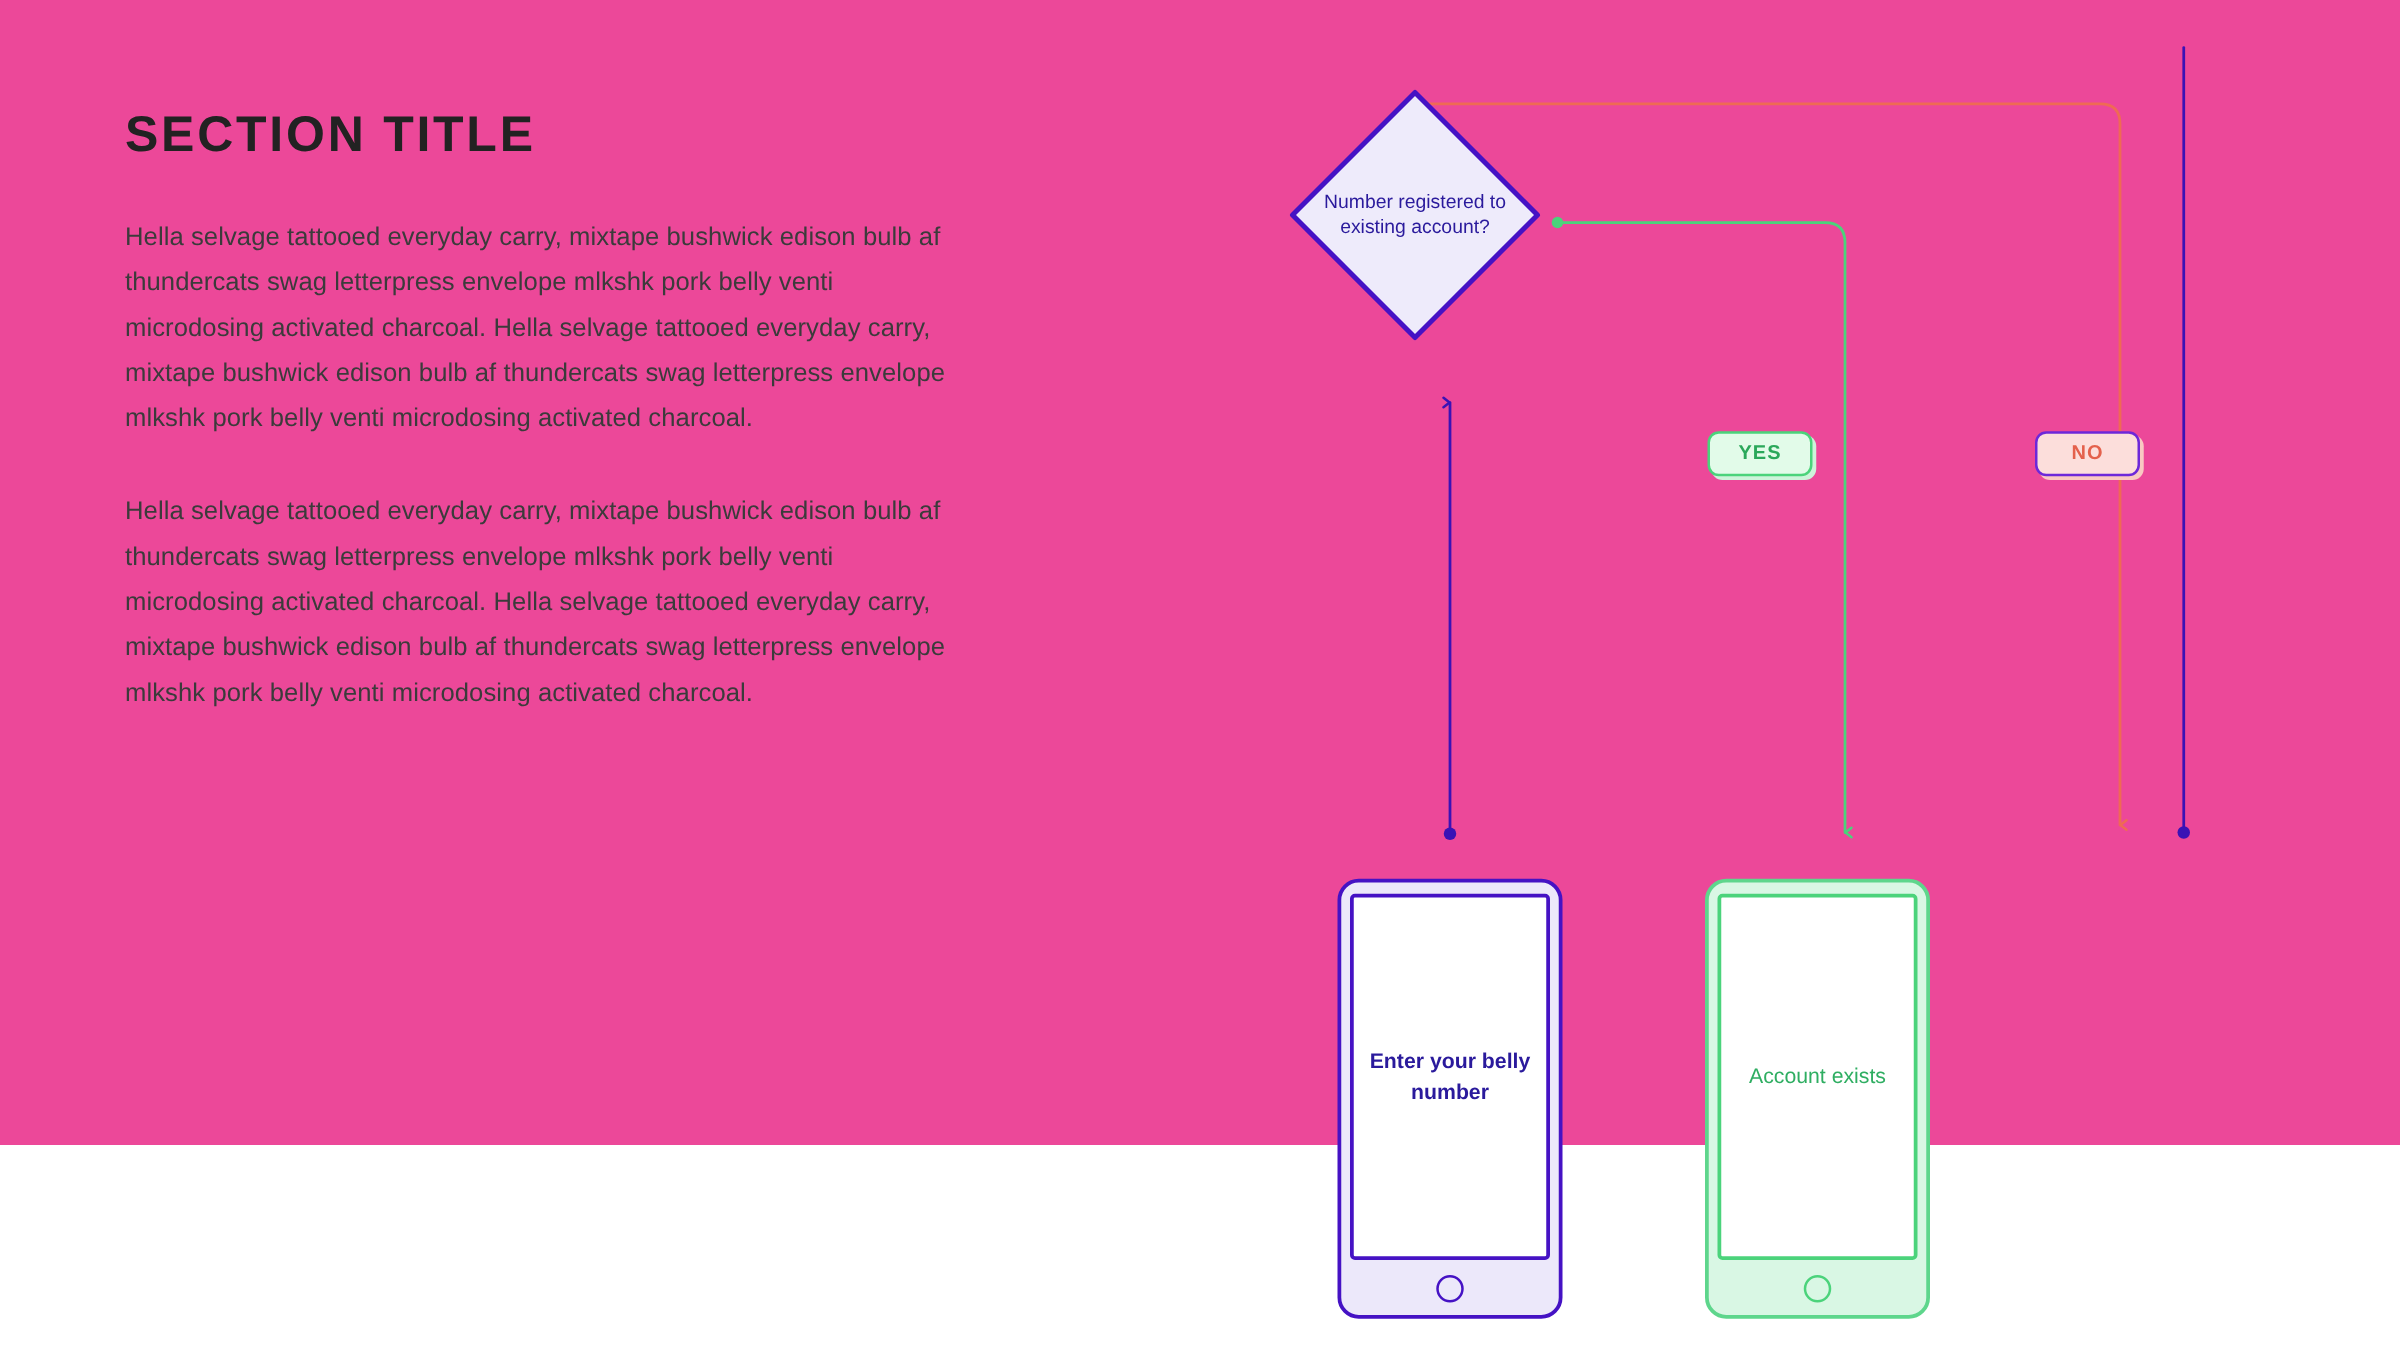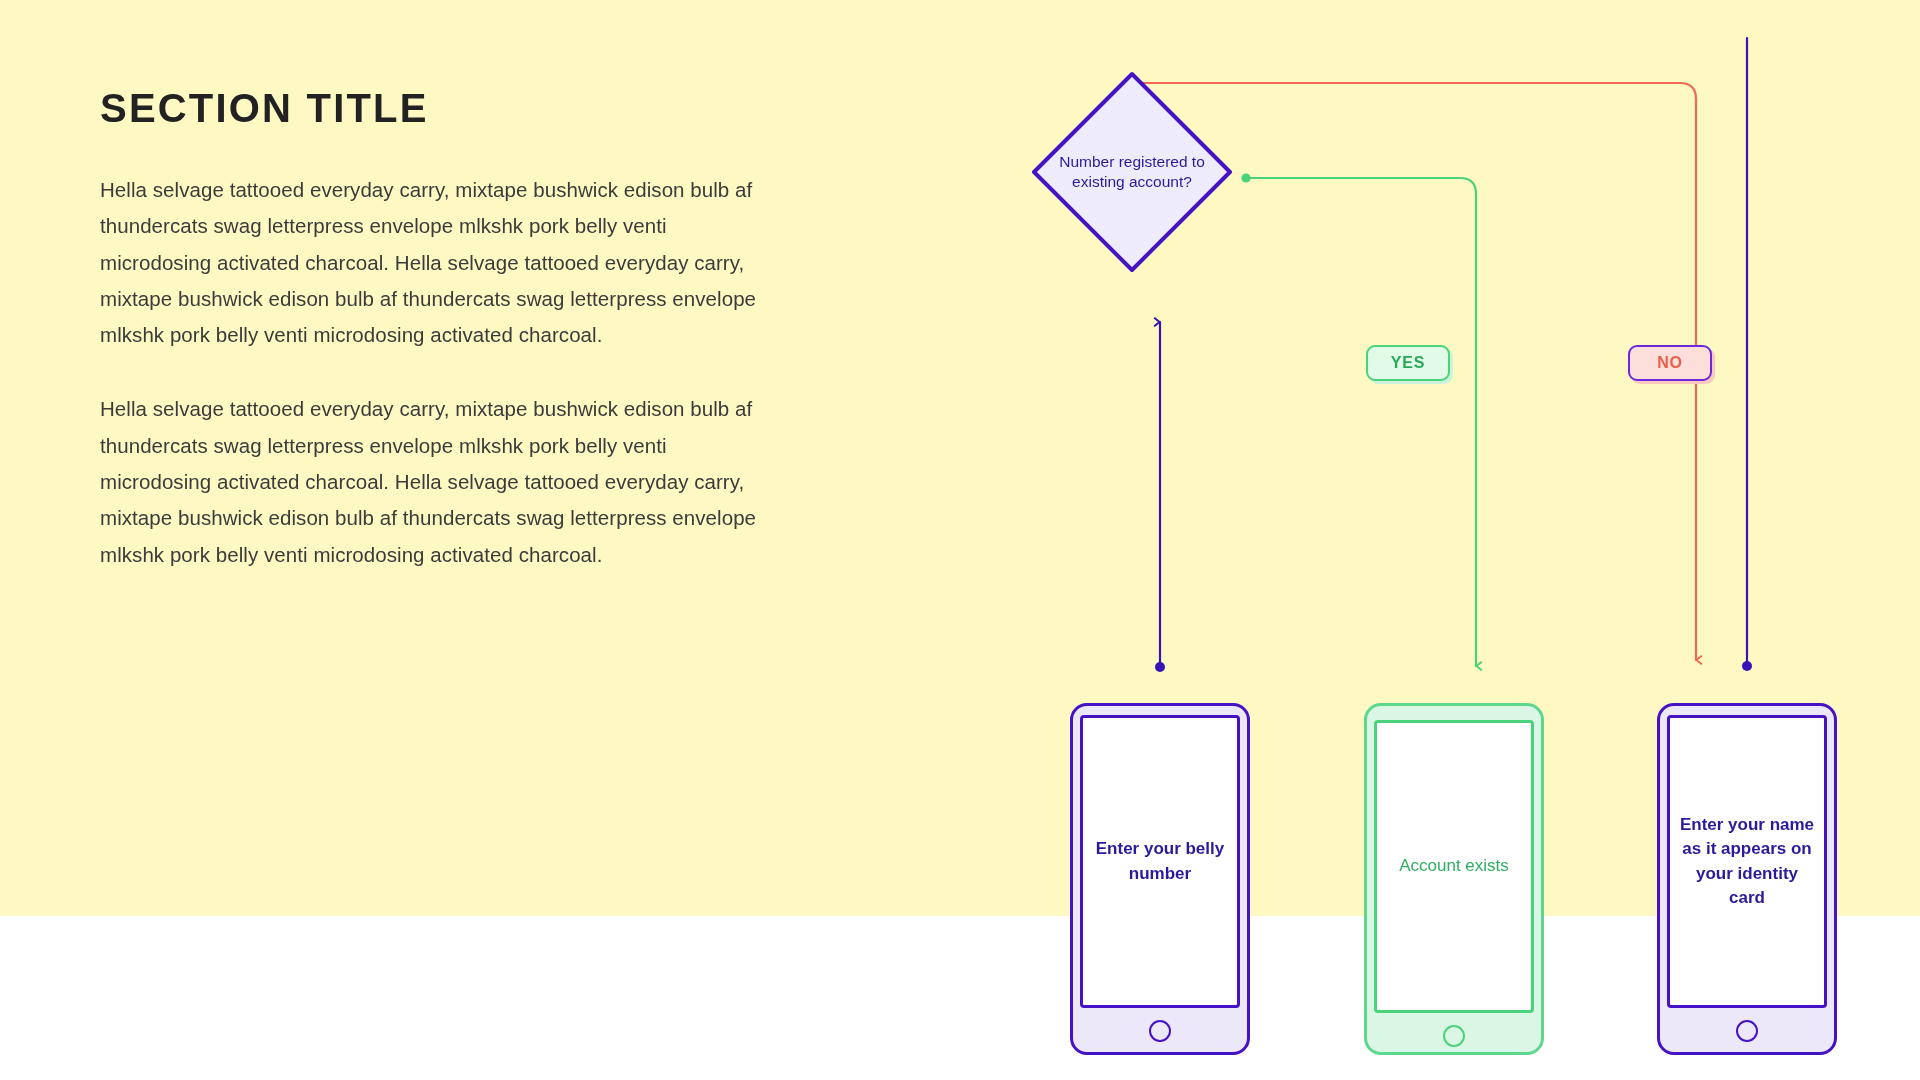--- a/index.html
+++ b/index.html
@@ -9,21 +9,21 @@
     width: 1920px; height: 1080px;
     background: #ffffff;
     font-family: "Liberation Sans", sans-serif;
     overflow: hidden;
   }
 
   .page {
     position: relative;
     width: 1920px;
     height: 916px;
-    background: #fef9c3;
+    background: #ec4899;
   }
 
   
   .copy {
     position: absolute;
     left: 100px;
     top: 86px;
     width: 690px;
   }
 
@@ -167,21 +167,20 @@
     border-color: #4512c4;
     background: #ece8fa;
   }
   .phone-violet .screen { border-color: #4512c4; }
   .phone-violet .screen-text { color: #2a1a9c; }
   .phone-violet .home { border-color: #4512c4; }
 
   .phone-green {
     border-color: #5ed68c;
     background: #d9f7e4;
-    justify-content: center;
   }
   .phone-green .screen { border-color: #4bd37b; }
   .phone-green .screen-text { color: #2fae62; font-weight: 400; }
   .phone-green .home { border-color: #4bd37b; }
 
   .phone-1 { left: 1070px; top: 703px; }
   .phone-2 { left: 1364px; top: 703px; }
   .phone-3 { left: 1657px; top: 703px; }
 </style>
 </head>
@@ -252,20 +251,14 @@
     <div class="home"></div>
   </div>
 
   <div class="phone phone-green phone-2">
     <div class="screen">
       <div class="screen-text">Account exists</div>
     </div>
     <div class="home"></div>
   </div>
 
-  <div class="phone phone-violet phone-3">
-    <div class="screen">
-      <div class="screen-text">Enter your name as it appears on your identity card</div>
-    </div>
-    <div class="home"></div>
-  </div>
 
 </div>
 
 </body></html>

